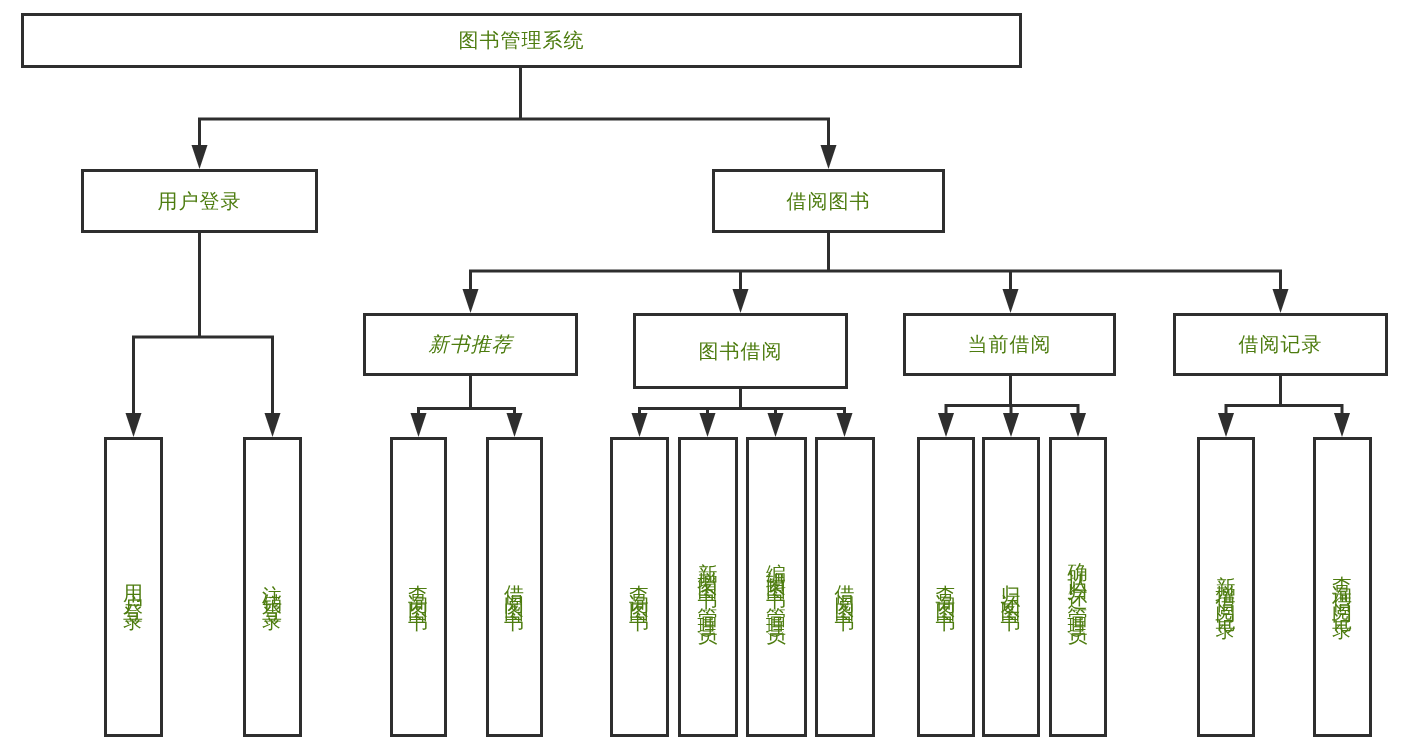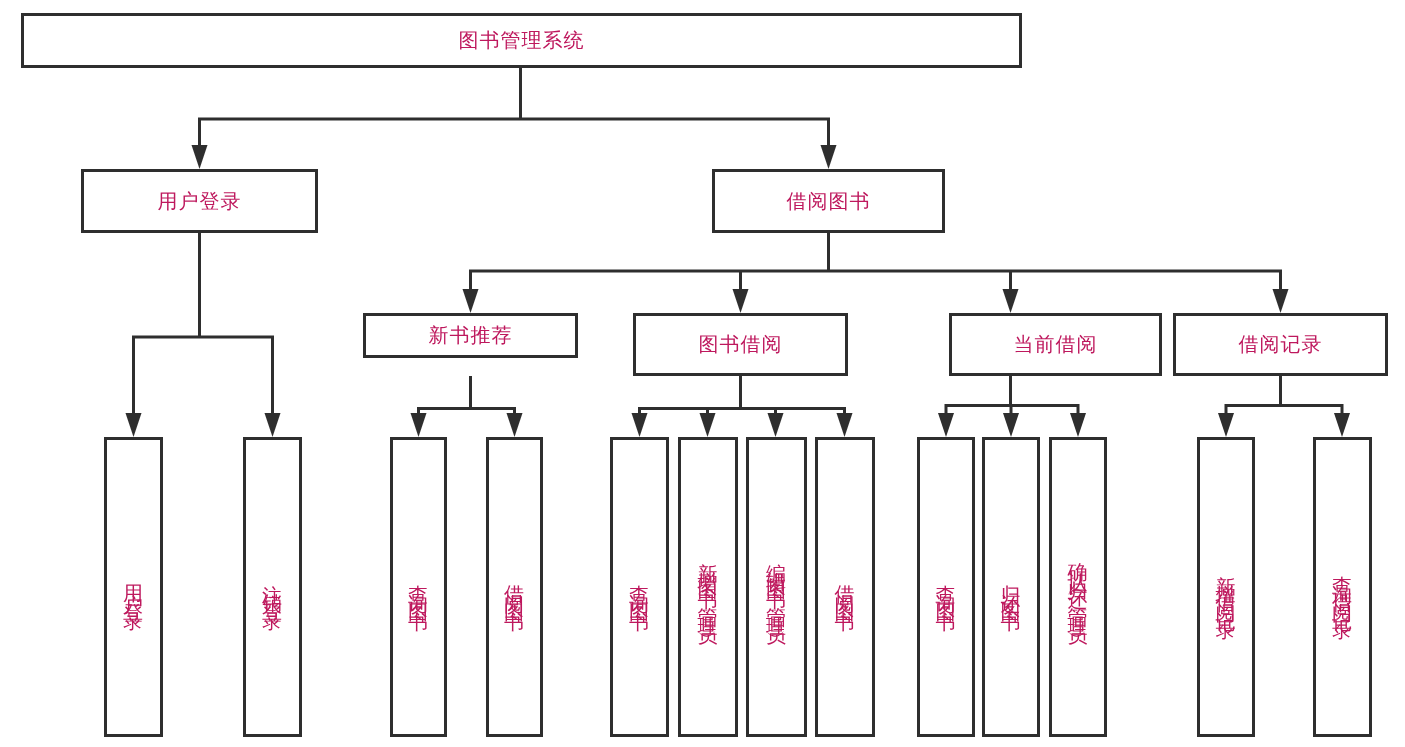--- a/index.html
+++ b/index.html
@@ -22,21 +22,21 @@
     z-index: 1;
   }
   .node {
     position: absolute;
     box-sizing: border-box;
     border: 3px solid #2e2e2e;
     background: #ffffff;
     display: flex;
     align-items: center;
     justify-content: center;
-    color: #be185d;
+    color: #4d7c0f;
     z-index: 2;
     text-align: right;
   }
   .node.h {
     font-size: 20px;
     letter-spacing: 1px;
     white-space: nowrap;
   }
   .node.v {
     writing-mode: vertical-rl;
@@ -92,23 +92,23 @@
       <polygon points="1218,413 1234,413 1226,437"></polygon>
       <polygon points="1334,413 1350,413 1342,437"></polygon>
     </g>
   </svg>
 
   <div class="node h" style="left:21px; top:13px; width:1001px; height:55px;">图书管理系统</div>
 
   <div class="node h" style="left:81px; top:169px; width:237px; height:64px;">用户登录</div>
   <div class="node h" style="left:712px; top:169px; width:233px; height:64px;">借阅图书</div>
 
-  <div class="node h" style="left:363px; top:313px; width:215px; height:45px;">新书推荐</div>
-  <div class="node h" style="left:633px; top:313px; width:215px; height:63px;">图书借阅</div>
-  <div class="node h" style="left:903px; top:313px; width:213px; height:63px;margin-left:46px;">当前借阅</div>
+  <div class="node h" style="left:363px; top:313px; width:215px; height:63px;font-style:italic;">新书推荐</div>
+  <div class="node h" style="left:633px; top:313px; width:215px; height:76px;">图书借阅</div>
+  <div class="node h" style="left:903px; top:313px; width:213px; height:63px;">当前借阅</div>
   <div class="node h" style="left:1173px; top:313px; width:215px; height:63px;">借阅记录</div>
 
   <div class="node v" style="left:104px; top:437px; width:59px; height:300px;">用户登录</div>
   <div class="node v" style="left:243px; top:437px; width:59px; height:300px;">注销登录</div>
 
   <div class="node v" style="left:390px; top:437px; width:57px; height:300px;">查询图书</div>
   <div class="node v" style="left:486px; top:437px; width:57px; height:300px;">借阅图书</div>
 
   <div class="node v" style="left:610px; top:437px; width:59px; height:300px;">查询图书</div>
   <div class="node v" style="left:678px; top:437px; width:60px; height:300px;">新增图书（管理员）</div>

